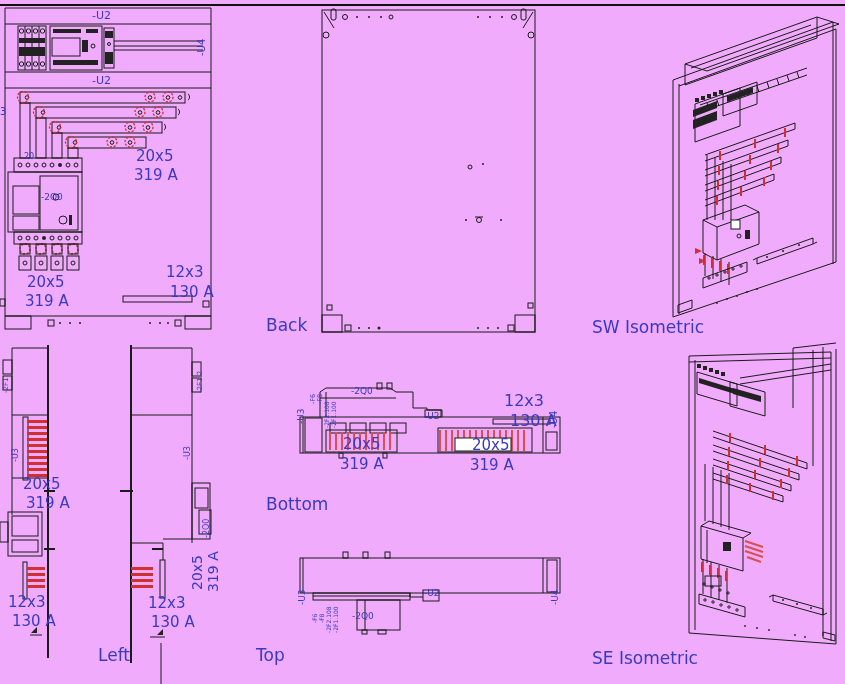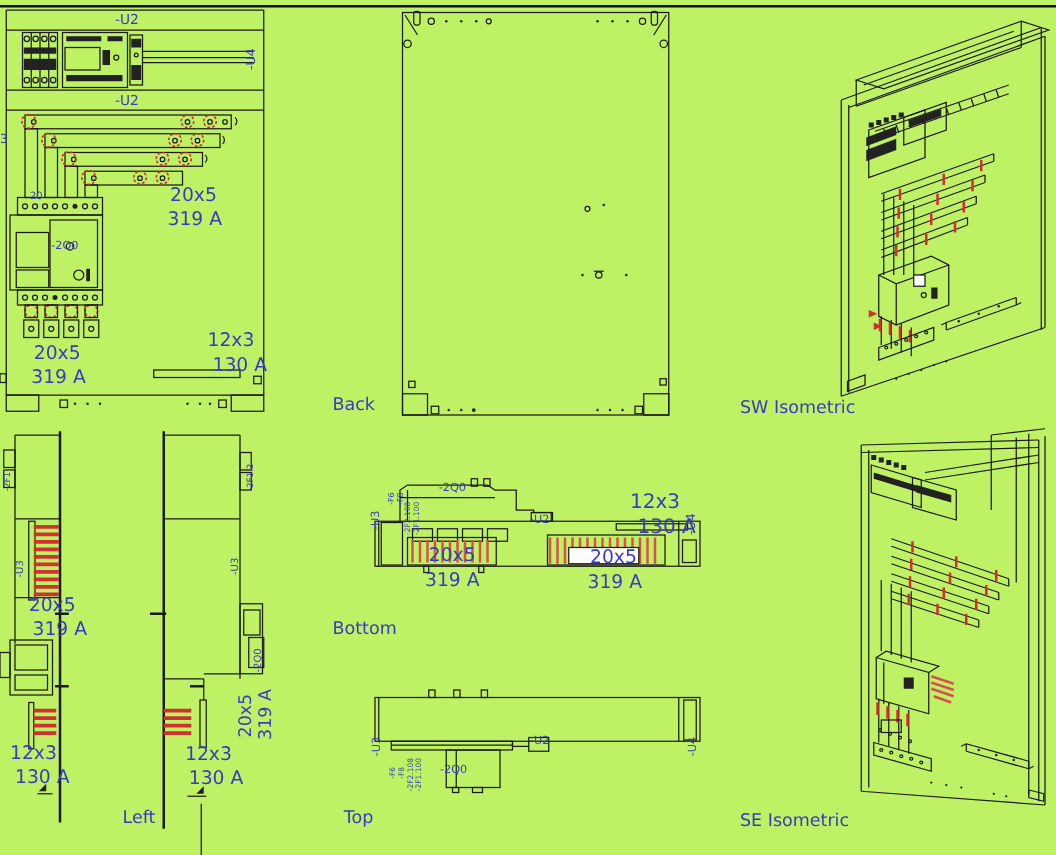--- a/index.html
+++ b/index.html
@@ -1,20 +1,20 @@
 <!DOCTYPE html>
 <html><head>
 <meta charset="utf-8">
 <style>
   html,body{margin:0;padding:0;background:#fff;}
-  #canvas{position:relative;width:845px;height:684px;background:#bef264;overflow:hidden;
+  #canvas{position:relative;width:845px;height:684px;background:#f0abfc;overflow:hidden;
           font-family:"DejaVu Sans",sans-serif;}
   .lbl{position:absolute;color:#3a3ac0;white-space:nowrap;line-height:1;}
   .rot{transform-origin:0 0;transform:rotate(-90deg);}
-  .cap{font-size:14px;}
+  .cap{font-size:17px;}
   .big{font-size:15px;}
   svg.view{position:absolute;overflow:visible;}
   svg.view *{stroke:#1b1b1b;fill:none;stroke-width:1;}
   svg.view .fD{fill:#222;stroke:none;}
   svg.view .fW{fill:#fff;}
   svg.view .cloud{stroke:#d03030;stroke-width:1.3;stroke-dasharray:2.2,1.6;}
   svg.view .rs{stroke:#d85050;stroke-width:2;}
   svg.view .redl{stroke:#d03030;stroke-width:2;}
   svg.view .redf{fill:#d03030;stroke:none;}
   svg.view .thk{stroke-width:2;}
@@ -430,21 +430,21 @@
   <div class="lbl big" style="left:134px;top:168px">319 A</div>
   <div class="lbl big" style="left:27px;top:275px">20x5</div>
   <div class="lbl big" style="left:25px;top:294px">319 A</div>
   <div class="lbl big" style="left:166px;top:265px">12x3</div>
   <div class="lbl big" style="left:170px;top:285px">130 A</div>
 
   <div class="lbl cap" style="left:266px;top:317px">Back</div>
   <div class="lbl cap" style="left:592px;top:319px">SW Isometric</div>
   <div class="lbl cap" style="left:98px;top:647px">Left</div>
   <div class="lbl cap" style="left:266px;top:496px">Bottom</div>
-  <div class="lbl cap" style="left:275px;top:647px">Top</div>
+  <div class="lbl cap" style="left:256px;top:647px">Top</div>
   <div class="lbl cap" style="left:592px;top:650px">SE Isometric</div>
 
   <div class="lbl rot" style="left:3px;top:393px;font-size:7px">-2F1</div>
   <div class="lbl rot" style="left:12px;top:462px;font-size:8px">-U3</div>
   <div class="lbl big" style="left:23px;top:477px">20x5</div>
   <div class="lbl big" style="left:26px;top:496px">319 A</div>
   <div class="lbl big" style="left:8px;top:595px">12x3</div>
   <div class="lbl big" style="left:12px;top:614px">130 A</div>
 
   <div class="lbl rot" style="left:197px;top:393px;font-size:7px">-2F1.2</div>

